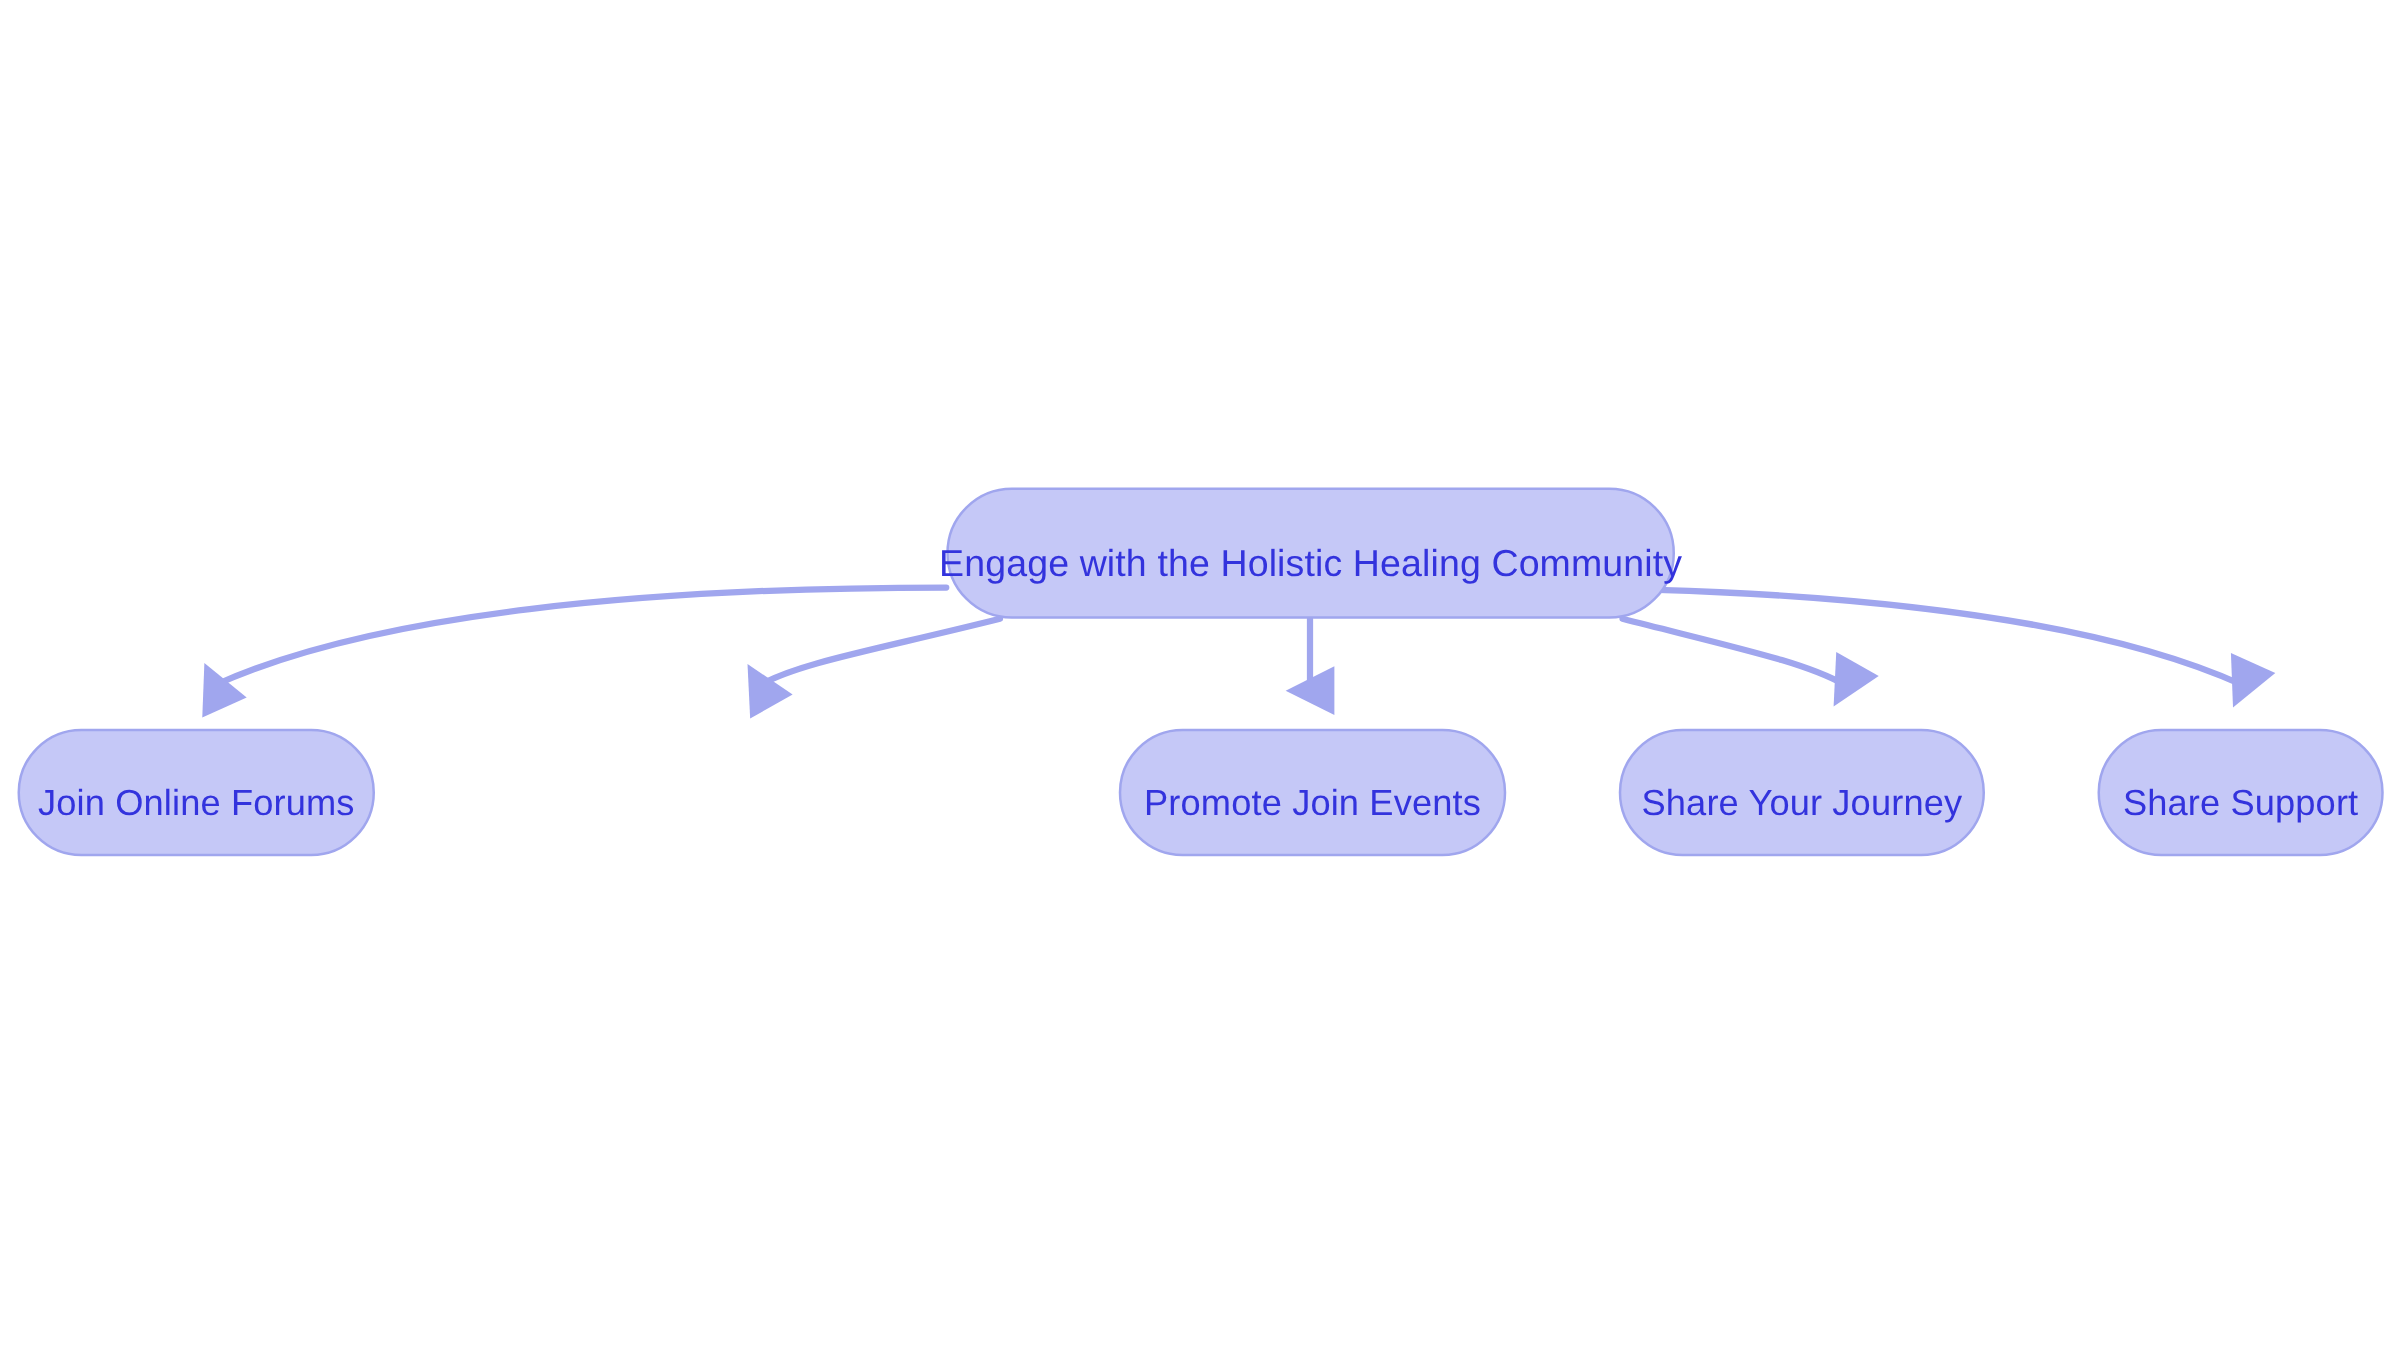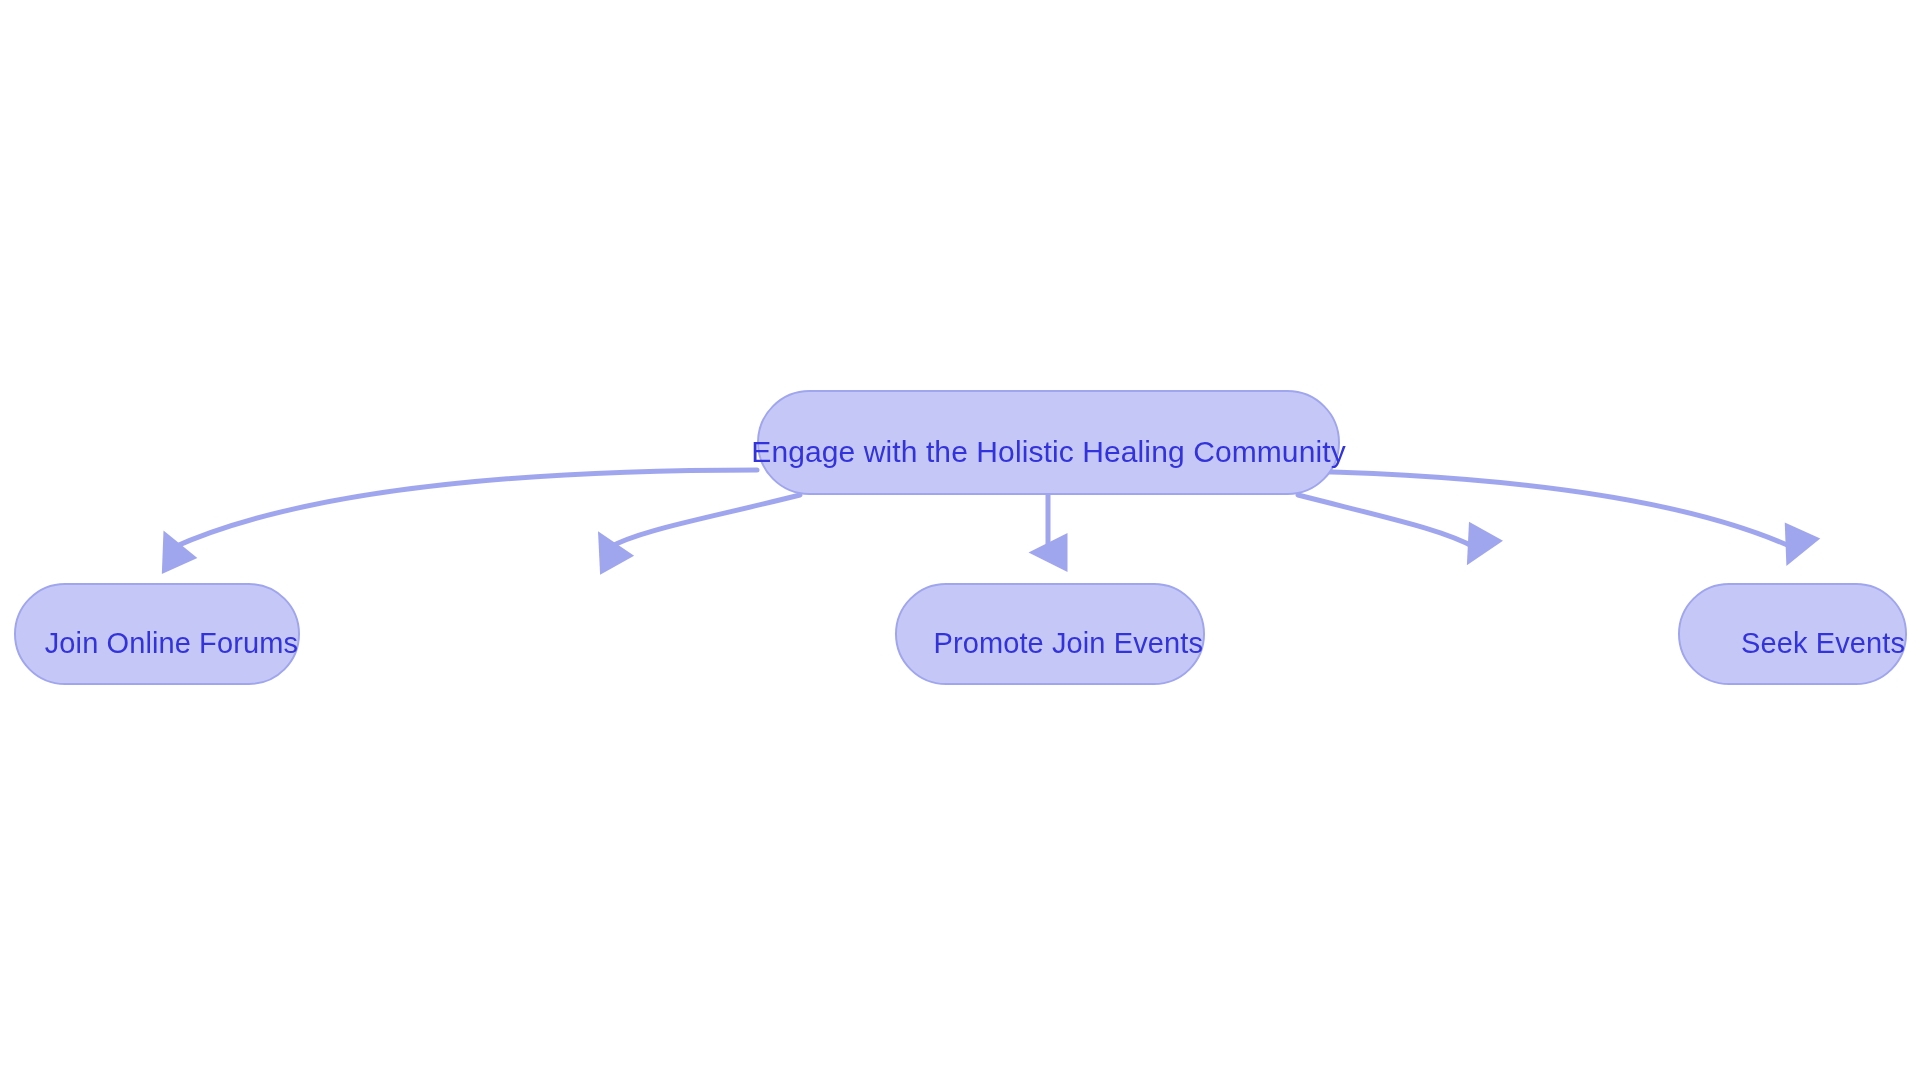--- a/index.html
+++ b/index.html
@@ -54,21 +54,20 @@
     height: 105px;
     border-radius: 52.5px;
     font-size: 30px;
   }
   
   .node-child {
     top: 583px;
     height: 102px;
     border-radius: 51px;
     font-size: 29px;
-    justify-content: flex-end;
   }
   #node-c0 { left: 14px;   width: 286px; }
   #node-c1 { left: 389px;  width: 411px; }
   #node-c2 { left: 895px;  width: 310px; }
   #node-c3 { left: 1295px; width: 293px; }
   #node-c4 { left: 1678px; width: 229px; }
 </style>
 </head>
 <body>
 
@@ -98,18 +97,21 @@
 
   <div class="node node-child" id="node-c0">
     <span class="node-label">Join Online Forums</span>
   </div>
 
 
   <div class="node node-child" id="node-c2">
     <span class="node-label">Promote Join Events</span>
   </div>
 
+  <div class="node node-child" id="node-c3">
+    <span class="node-label">Share Your Journey</span>
+  </div>
 
   <div class="node node-child" id="node-c4">
-    <span class="node-label">Seek Events</span>
+    <span class="node-label">Share Support</span>
   </div>
 
 </div>
 
 </body></html>

